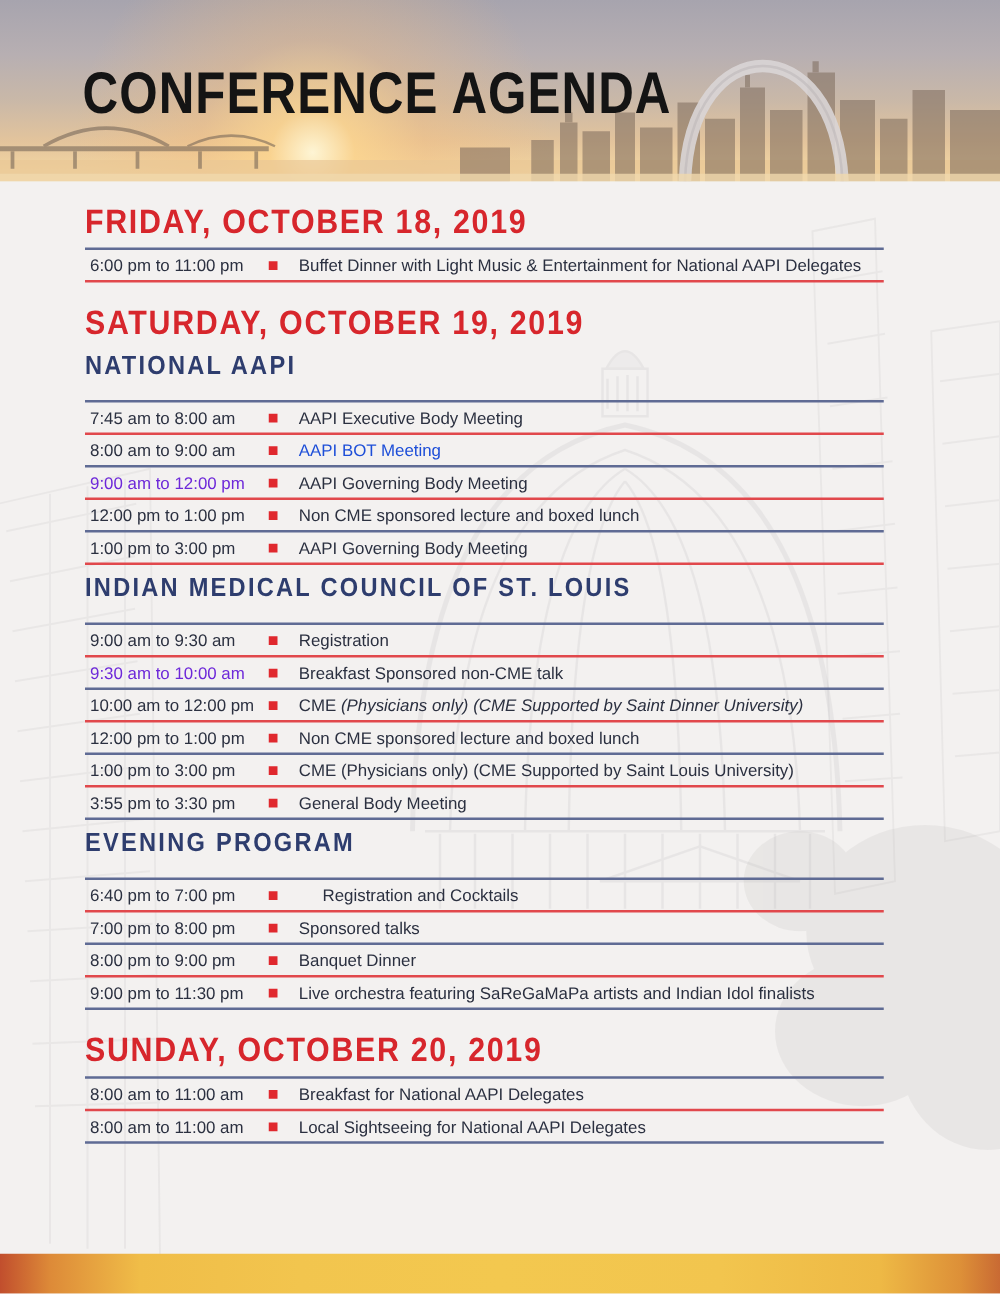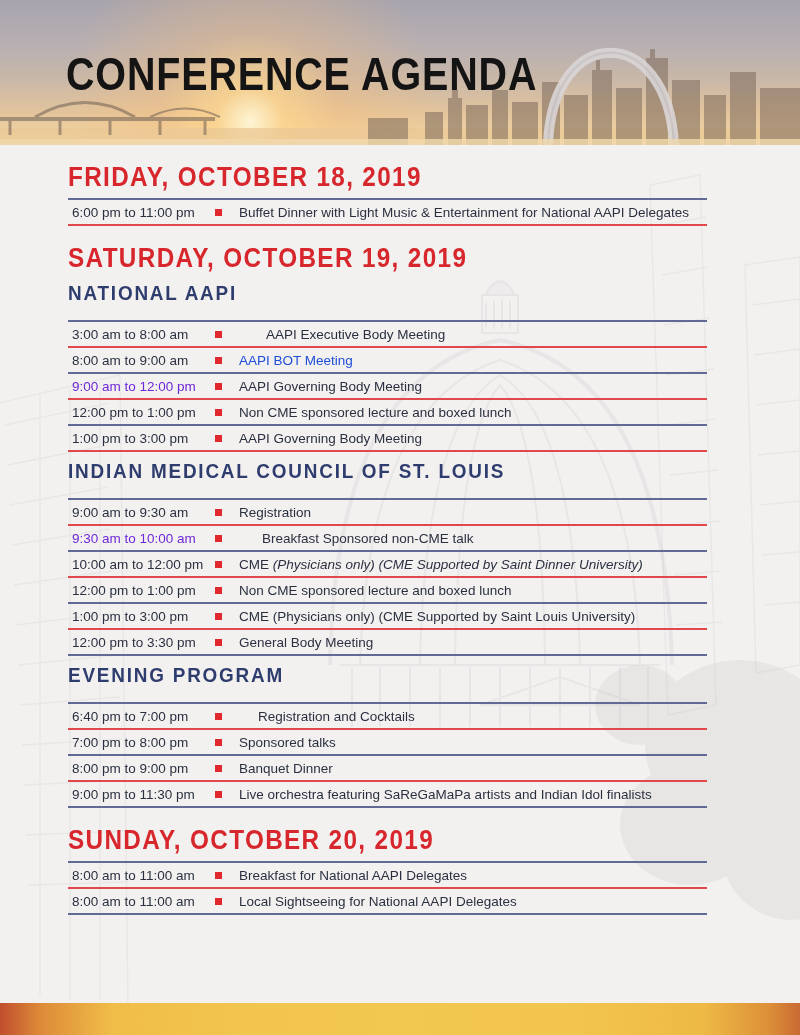--- a/index.html
+++ b/index.html
@@ -154,23 +154,23 @@
           <div class="event-bullet" style="background: rgb(224, 40, 46);"></div>
           <div class="event-desc" style="color: rgb(43, 48, 64);"><span>Buffet Dinner with Light Music &amp; Entertainment for National AAPI Delegates</span></div>
         </div>
         <div class="divider" style="background: rgb(225, 72, 76);"></div>
       </div>
       <div class="day-heading" style="color: rgb(215, 38, 44);">SATURDAY, OCTOBER 19, 2019</div>
       <div class="sub-heading" style="color: rgb(46, 61, 110);">NATIONAL AAPI</div>
       <div class="event-table after-sub">
         <div class="divider" style="background: rgb(95, 107, 148);"></div>
         <div class="event-row">
-          <div class="event-time" style="color: rgb(43, 48, 64);">3:00 am to 8:00 am</div>
-          <div class="event-bullet" style="background: rgb(224, 40, 46);"></div>
-          <div class="event-desc" style="color: rgb(43, 48, 64); margin-left: 27px;"><span>AAPI Executive Body Meeting</span></div>
+          <div class="event-time" style="color: rgb(43, 48, 64);">7:45 am to 8:00 am</div>
+          <div class="event-bullet" style="background: rgb(224, 40, 46);"></div>
+          <div class="event-desc" style="color: rgb(43, 48, 64);"><span>AAPI Executive Body Meeting</span></div>
         </div>
         <div class="divider" style="background: rgb(225, 72, 76);"></div>
         <div class="event-row">
           <div class="event-time" style="color: rgb(43, 48, 64);">8:00 am to 9:00 am</div>
           <div class="event-bullet" style="background: rgb(224, 40, 46);"></div>
           <div class="event-desc" style="color: #1d4ed8;"><span>AAPI BOT Meeting</span></div>
         </div>
         <div class="divider" style="background: rgb(95, 107, 148);"></div>
         <div class="event-row">
           <div class="event-time" style="color: #6d28d9;">9:00 am to 12:00 pm</div>
@@ -196,21 +196,21 @@
         <div class="divider" style="background: rgb(95, 107, 148);"></div>
         <div class="event-row">
           <div class="event-time" style="color: rgb(43, 48, 64);">9:00 am to 9:30 am</div>
           <div class="event-bullet" style="background: rgb(224, 40, 46);"></div>
           <div class="event-desc" style="color: rgb(43, 48, 64);"><span>Registration</span></div>
         </div>
         <div class="divider" style="background: rgb(225, 72, 76);"></div>
         <div class="event-row">
           <div class="event-time" style="color: #6d28d9;">9:30 am to 10:00 am</div>
           <div class="event-bullet" style="background: rgb(224, 40, 46);"></div>
-          <div class="event-desc" style="color: rgb(43, 48, 64); margin-left: 23px;"><span>Breakfast Sponsored non-CME talk</span></div>
+          <div class="event-desc" style="color: rgb(43, 48, 64);"><span>Breakfast Sponsored non-CME talk</span></div>
         </div>
         <div class="divider" style="background: rgb(95, 107, 148);"></div>
         <div class="event-row">
           <div class="event-time" style="color: rgb(43, 48, 64);">10:00 am to 12:00 pm</div>
           <div class="event-bullet" style="background: rgb(224, 40, 46);"></div>
           <div class="event-desc" style="color: rgb(43, 48, 64);"><span>CME </span><em>(Physicians only) (CME Supported by Saint Dinner University)</em></div>
         </div>
         <div class="divider" style="background: rgb(225, 72, 76);"></div>
         <div class="event-row">
           <div class="event-time" style="color: rgb(43, 48, 64);">12:00 pm to 1:00 pm</div>
@@ -218,21 +218,21 @@
           <div class="event-desc" style="color: rgb(43, 48, 64);"><span>Non CME sponsored lecture and boxed lunch</span></div>
         </div>
         <div class="divider" style="background: rgb(95, 107, 148);"></div>
         <div class="event-row">
           <div class="event-time" style="color: rgb(43, 48, 64);">1:00 pm to 3:00 pm</div>
           <div class="event-bullet" style="background: rgb(224, 40, 46);"></div>
           <div class="event-desc" style="color: rgb(43, 48, 64);"><span>CME (Physicians only) (CME Supported by Saint Louis University)</span></div>
         </div>
         <div class="divider" style="background: rgb(225, 72, 76);"></div>
         <div class="event-row">
-          <div class="event-time" style="color: rgb(43, 48, 64);">12:00 pm to 3:30 pm</div>
+          <div class="event-time" style="color: rgb(43, 48, 64);">3:55 pm to 3:30 pm</div>
           <div class="event-bullet" style="background: rgb(224, 40, 46);"></div>
           <div class="event-desc" style="color: rgb(43, 48, 64);"><span>General Body Meeting</span></div>
         </div>
         <div class="divider" style="background: rgb(95, 107, 148);"></div>
       </div>
       <div class="sub-heading" style="color: rgb(46, 61, 110);">EVENING PROGRAM</div>
       <div class="event-table after-sub">
         <div class="divider" style="background: rgb(95, 107, 148);"></div>
         <div class="event-row">
           <div class="event-time" style="color: rgb(43, 48, 64);">6:40 pm to 7:00 pm</div>

